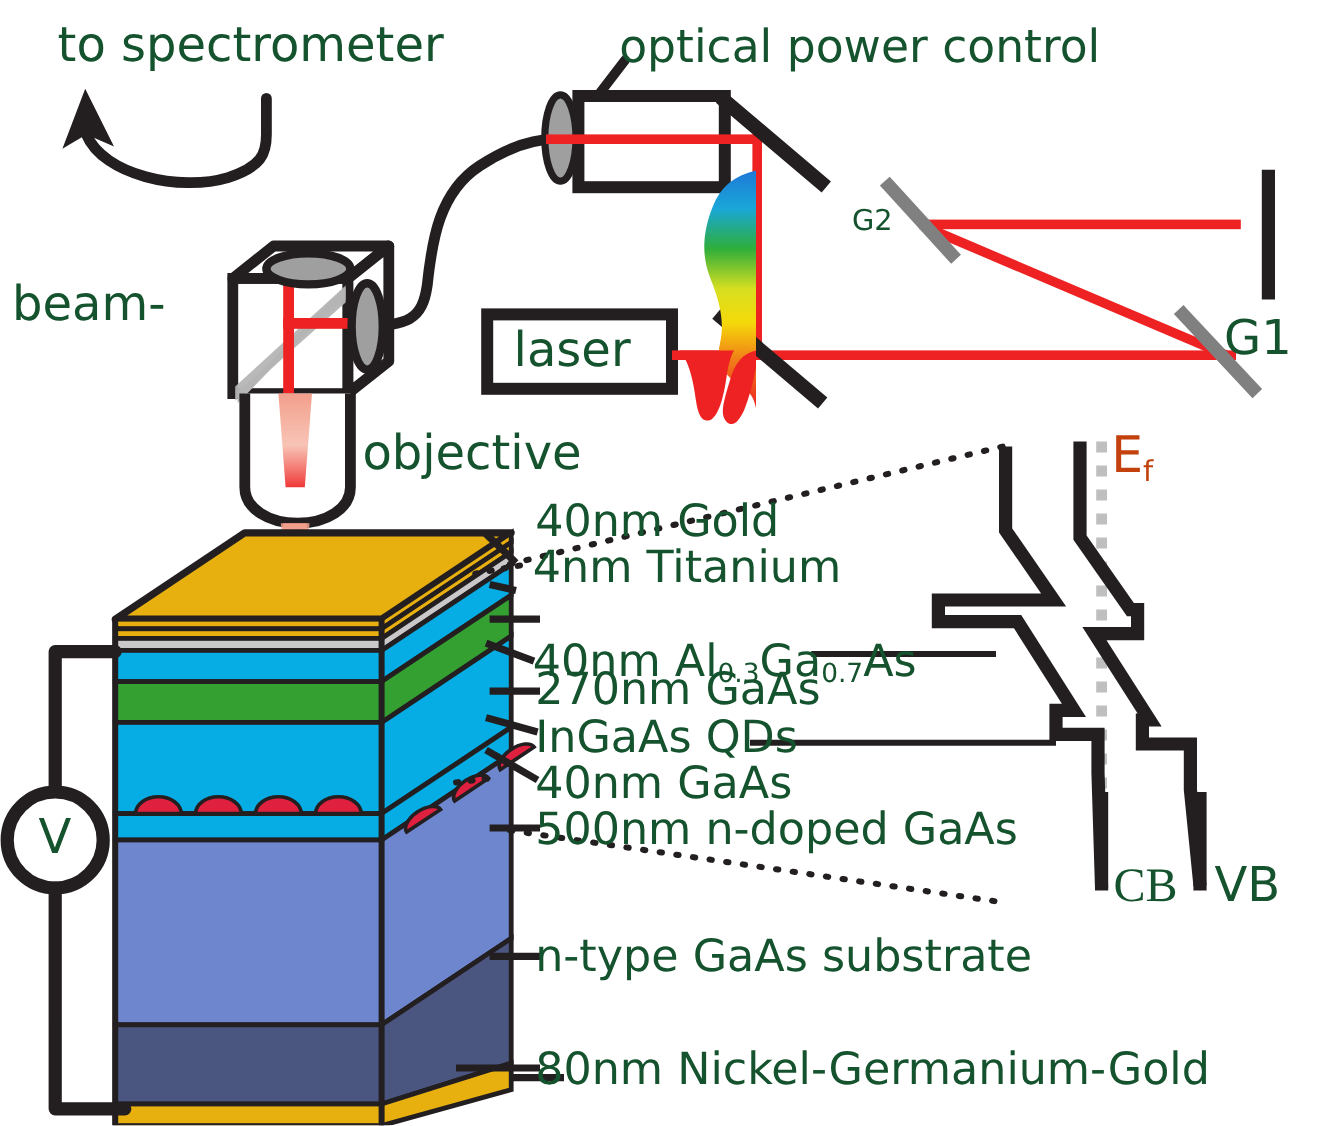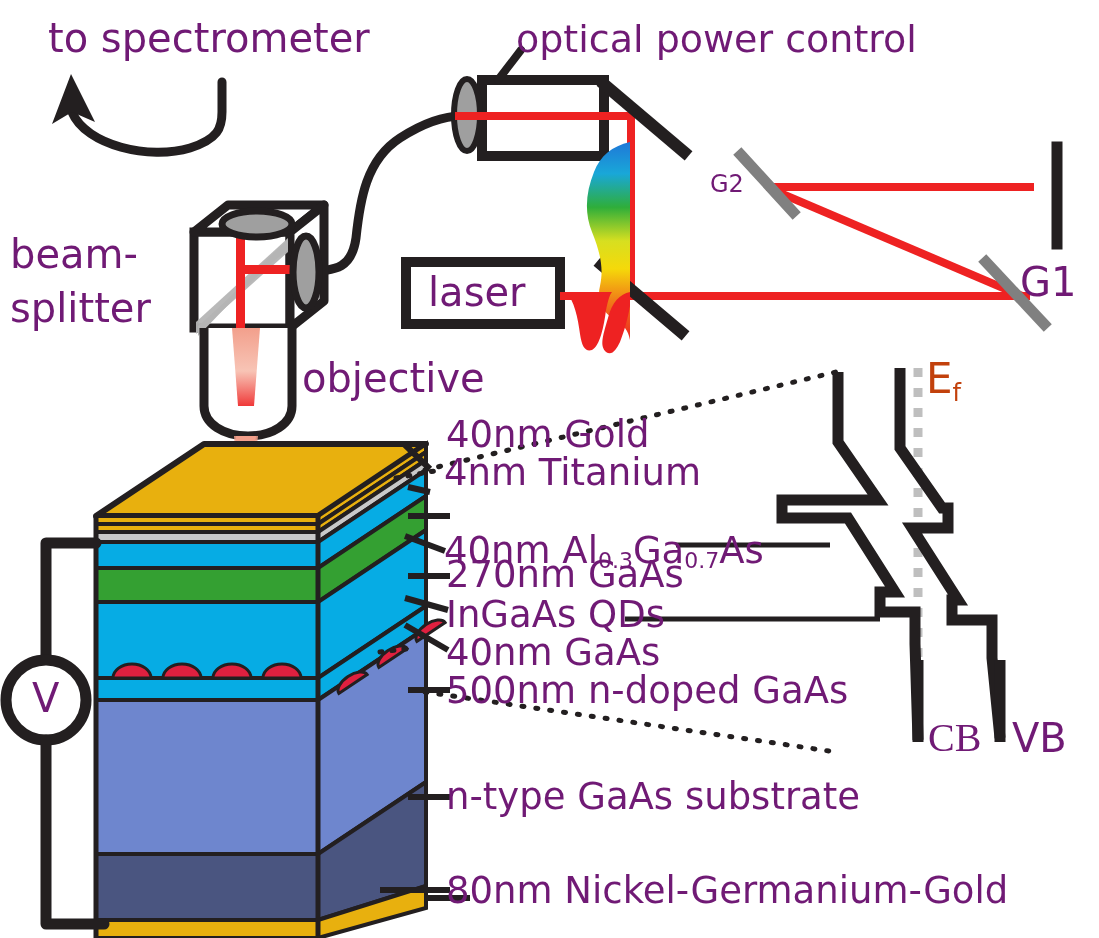--- a/index.html
+++ b/index.html
@@ -1,19 +1,19 @@
 <!DOCTYPE html>
 <html><head>
 <meta charset="utf-8">
 <style>
   html,body{margin:0;padding:0;background:#ffffff;}
   body{width:1099px;height:938px;font-family:"DejaVu Sans","Liberation Sans",sans-serif;}
   #stage{position:relative;width:1099px;height:938px;overflow:hidden;background:#ffffff;}
   svg.layer{position:absolute;left:0;top:0;width:1099px;height:938px;}
-  .lbl{position:absolute;color:#701a75;font-family:"DejaVu Sans","Liberation Sans",sans-serif;white-space:nowrap;line-height:1;}
+  .lbl{position:absolute;color:#14532d;font-family:"DejaVu Sans","Liberation Sans",sans-serif;white-space:nowrap;line-height:1;}
 </style>
 </head>
 <body>
 
 <div id="stage">
 
   <svg class="layer" viewBox="0 0 1099 938">
     <defs>
       <linearGradient id="gradPink" x1="0" y1="0" x2="0" y2="1">
         <stop offset="0%" stop-color="#f08f78" stop-opacity="0.95"></stop>
@@ -236,21 +236,20 @@
       <line x1="918" y1="660" x2="918" y2="742" stroke="#231f20" stroke-width="11"></line>
       <line x1="1000" y1="660" x2="1000" y2="742" stroke="#231f20" stroke-width="11"></line>
     </g>
   </svg>
 
   <div class="lbl" style="left:48px;top:18px;font-size:40px;">to spectrometer</div>
 
   <div class="lbl" style="left:10px;top:234px;font-size:40px;">beam-</div>
 
   <div class="lbl" style="left:516px;top:20px;font-size:38px;">optical power control</div>
-  <div class="lbl" style="left:10px;top:288px;font-size:40px;">splitter</div>
 
   <div class="lbl" style="left:302px;top:358px;font-size:40px;">objective</div>
 
   <div class="lbl" style="left:428px;top:272px;font-size:40px;">laser</div>
 
   <div class="lbl" style="left:710px;top:172px;font-size:24px;">G2</div>
 
   <div class="lbl" style="left:1020px;top:262px;font-size:40px;">G1</div>
 
   <div class="lbl" style="left:446px;top:416px;font-size:37px;">40nm Gold</div>

